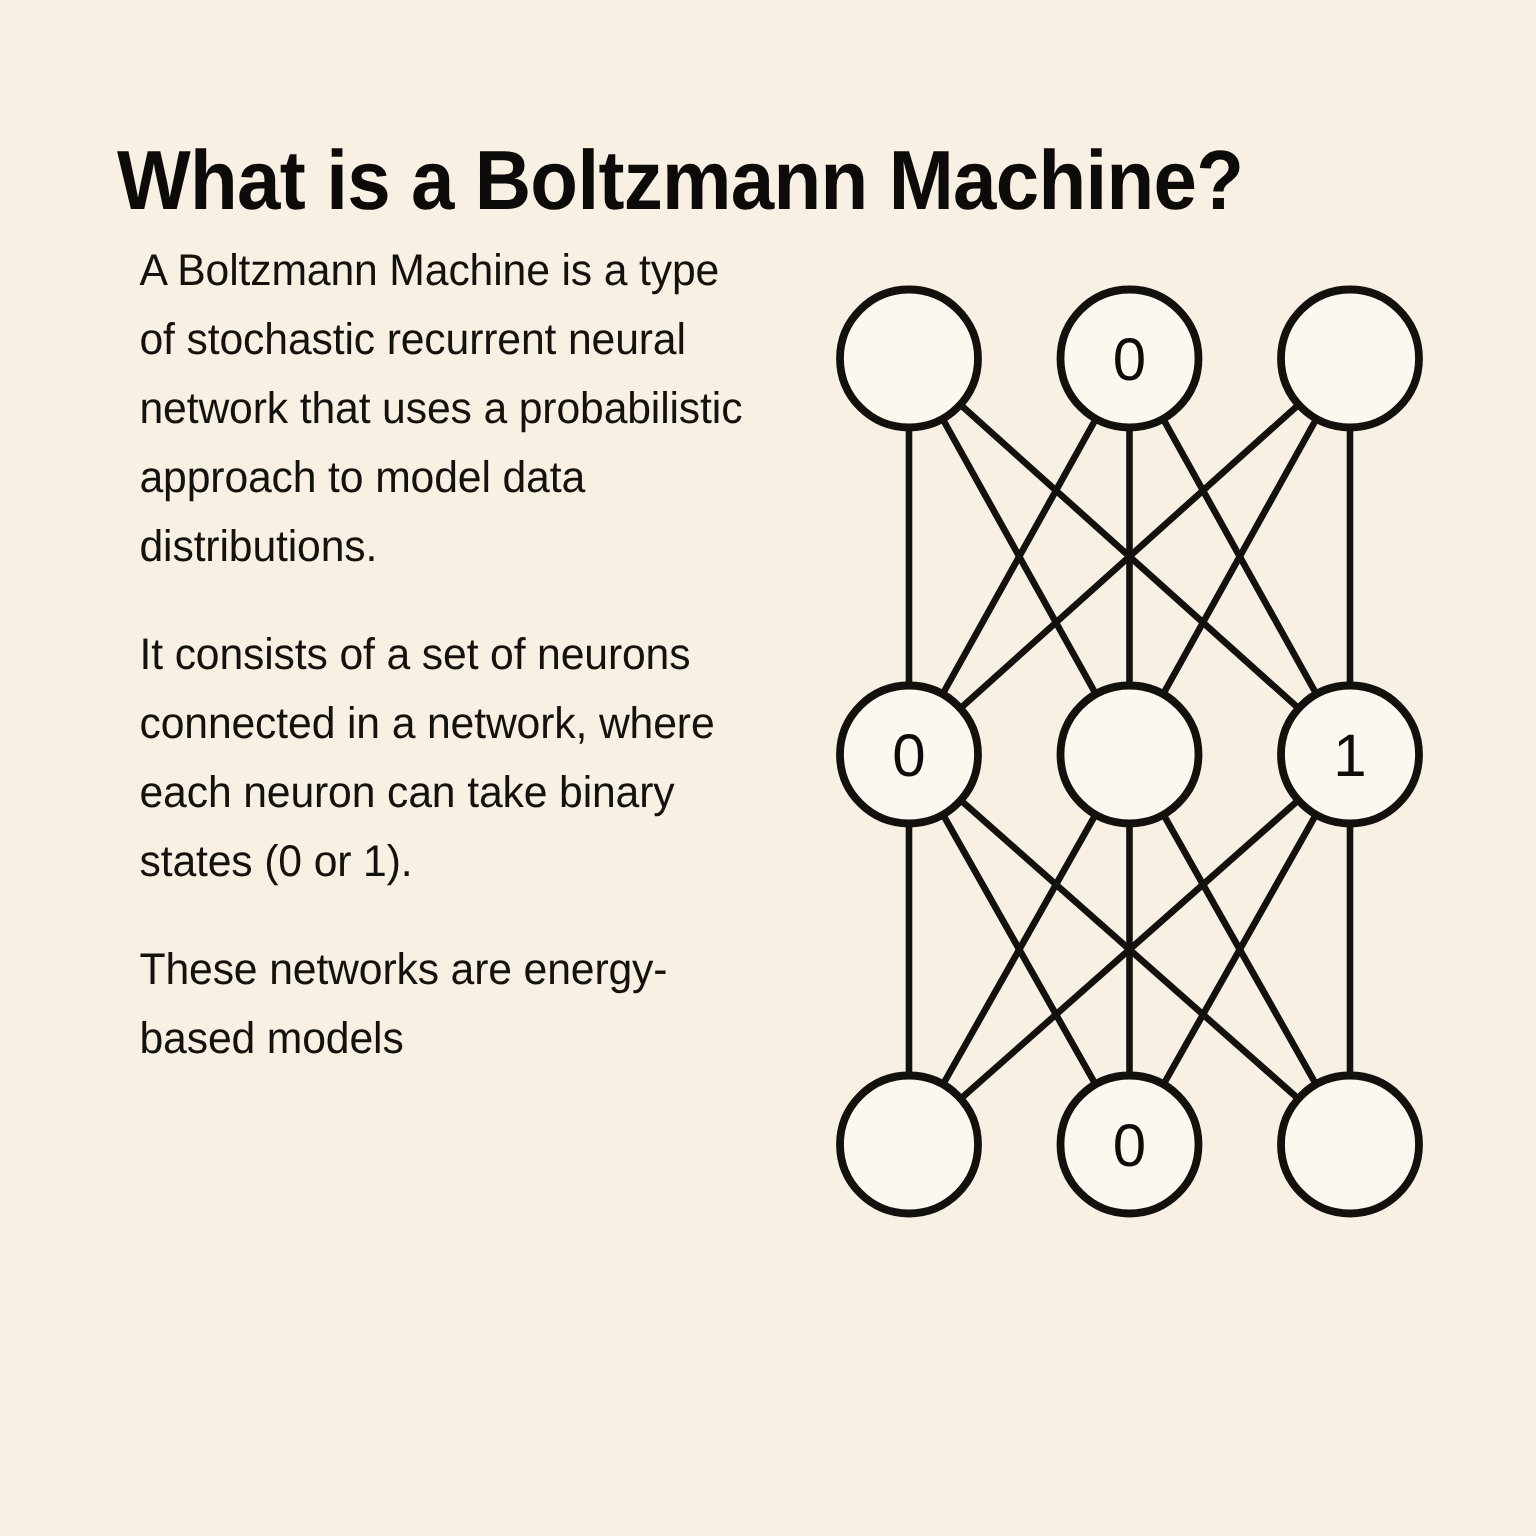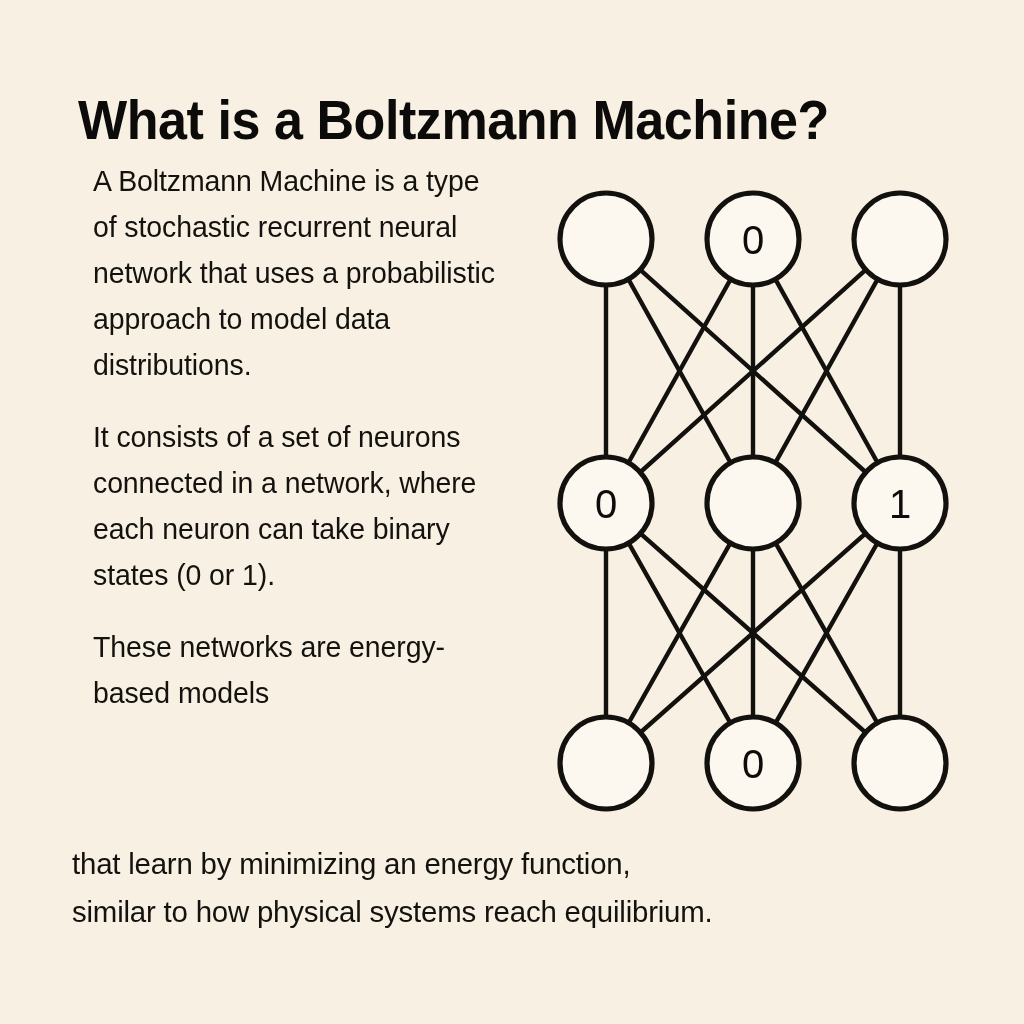--- a/index.html
+++ b/index.html
@@ -111,24 +111,20 @@
 <div class="card">
 
   <h1 class="page-title">What is a Boltzmann Machine?</h1>
 
   <div class="body-col">
     <p class="para p1">A Boltzmann Machine is a type of stochastic recurrent neural network that uses a probabilistic approach to model data distributions.</p>
     <p class="para p2">It consists of a set of neurons connected in a network, where each neuron can take binary states (0 or 1).</p>
     <p class="para p3">These networks are energy-based models</p>
   </div>
 
-  <div class="wide-lines">
-    <div class="wide-line">that learn by minimizing an energy function,</div>
-    <div class="wide-line">similar to how physical systems reach equilibrium.</div>
-  </div>
 
   <div class="diagram">
     <svg id="net-svg" width="480" height="680" viewBox="0 0 480 680">
       <g id="edge-layer">
           <line x1="86" y1="79" x2="86" y2="343" class="edge"></line>
           <line x1="86" y1="79" x2="233" y2="343" class="edge"></line>
           <line x1="86" y1="79" x2="380" y2="343" class="edge"></line>
           <line x1="233" y1="79" x2="86" y2="343" class="edge"></line>
           <line x1="233" y1="79" x2="233" y2="343" class="edge"></line>
           <line x1="233" y1="79" x2="380" y2="343" class="edge"></line>

